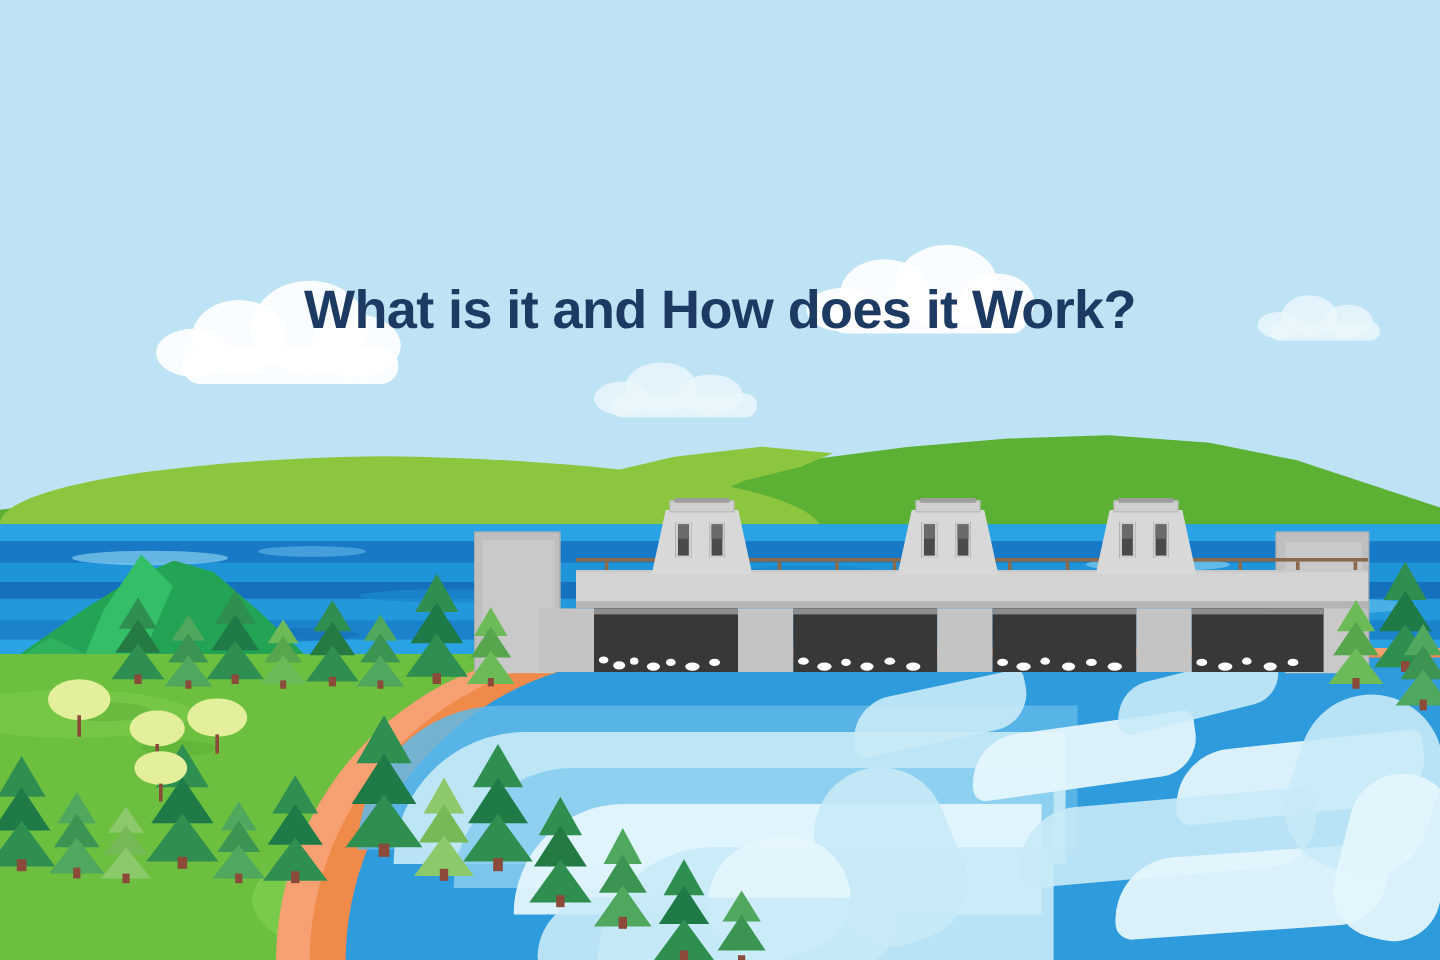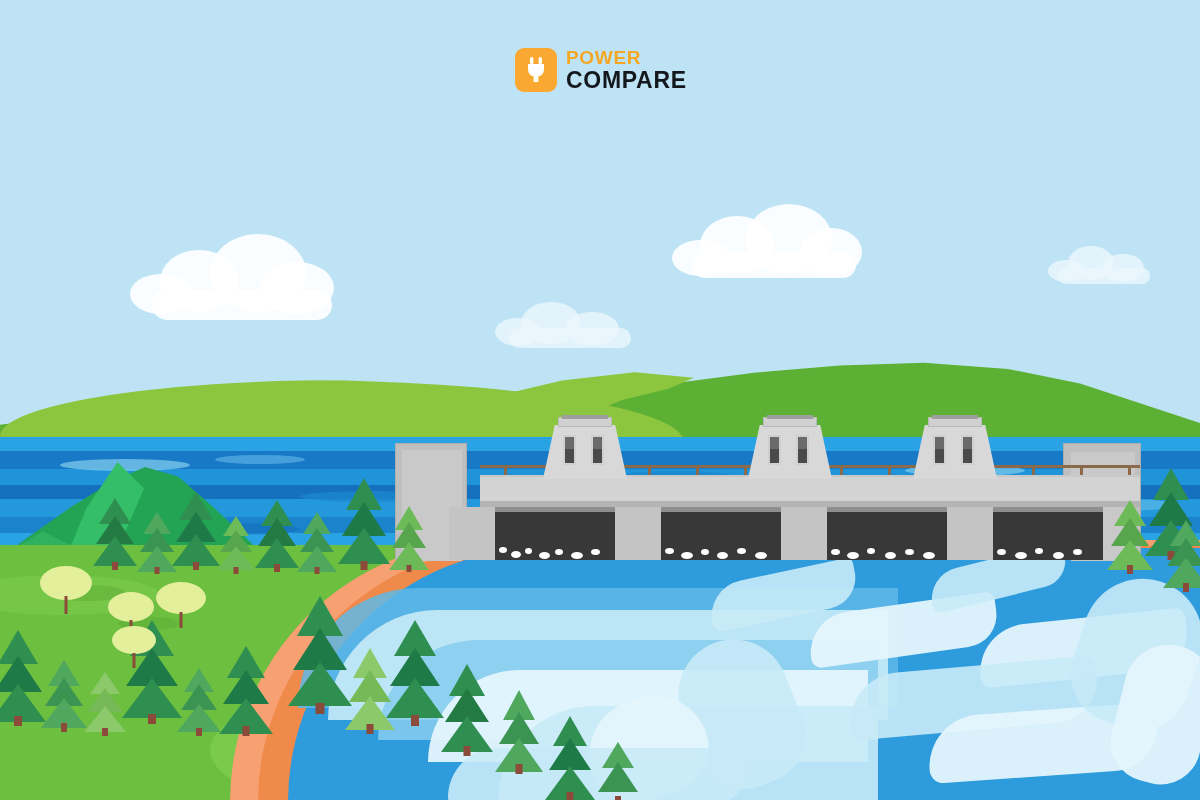--- a/index.html
+++ b/index.html
@@ -137,34 +137,22 @@
     <b style="left:20px;  top:52px; width:164px; height:26px; border-radius:16px;"></b>
   </div>
 
   <div class="cloud faint" style="left:1048px; top:242px; width:110px; height:40px;">
     <b style="left:0px;  top:18px; width:36px;  height:22px;"></b>
     <b style="left:20px; top:4px;  width:46px;  height:34px;"></b>
     <b style="left:54px; top:12px; width:42px;  height:28px;"></b>
     <b style="left:10px; top:26px; width:92px;  height:16px; border-radius:12px;"></b>
   </div>
 
-  <div class="logo">
-    <div class="logo-mark">
-      <svg width="22" height="26" viewBox="0 0 22 26" aria-hidden="true">
-        <rect x="5" y="0" width="3.4" height="7" rx="1.5" fill="#fff"></rect>
-        <rect x="13.6" y="0" width="3.4" height="7" rx="1.5" fill="#fff"></rect>
-        <path d="M3 7h16v5a8 8 0 0 1-5.6 7.6V25h-4.8v-5.4A8 8 0 0 1 3 12z" fill="#fff"></path>
-      </svg>
-    </div>
-    <div class="logo-words">
-      <span class="logo-top">POWER</span>
-      <span class="logo-bottom">COMPARE</span>
-    </div>
-  </div>
-
+
+  <div class="subtitle">What is it and How does it Work?</div>
 
   <div class="scene">
 
     <div class="layer hill-dark"></div>
     <div class="layer hill-light"></div>
     <div class="layer hill-light2"></div>
 
     <div class="layer reservoir">
       <div class="res-band" style="top:0px;   height:14px; background:#2AA3E4;"></div>
       <div class="res-band" style="top:14px;  height:18px; background:#1879C6;"></div>

